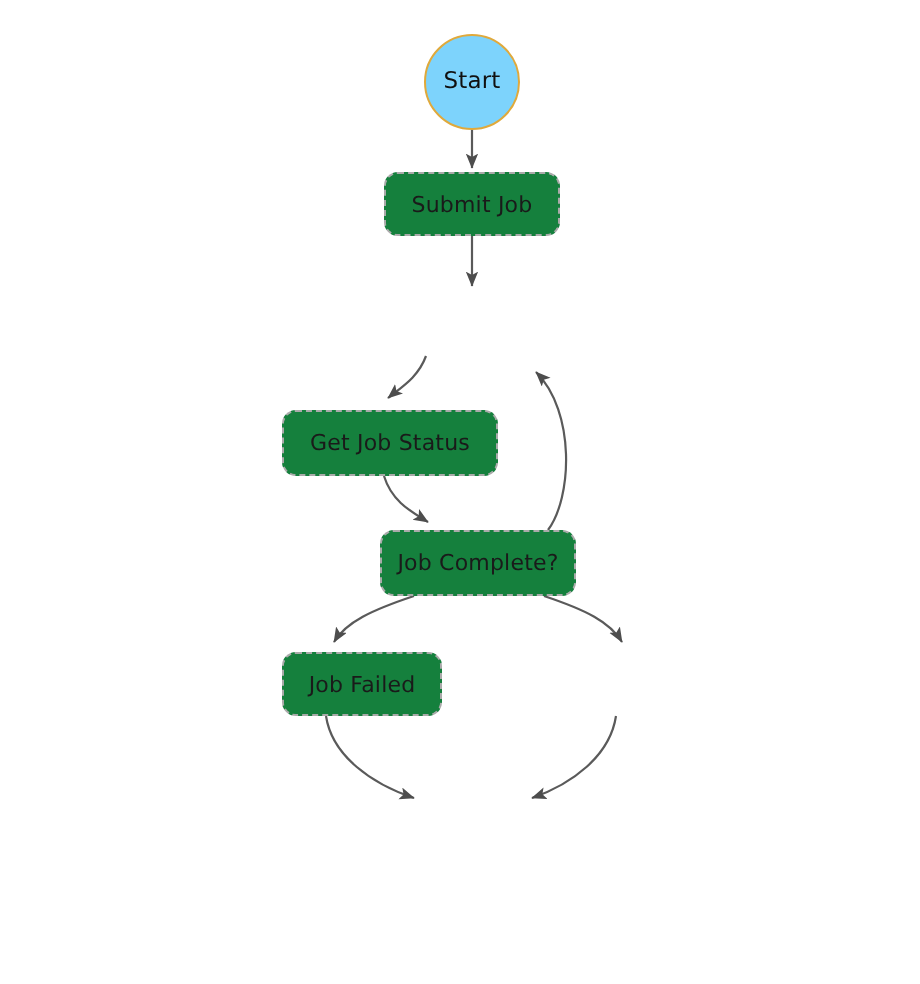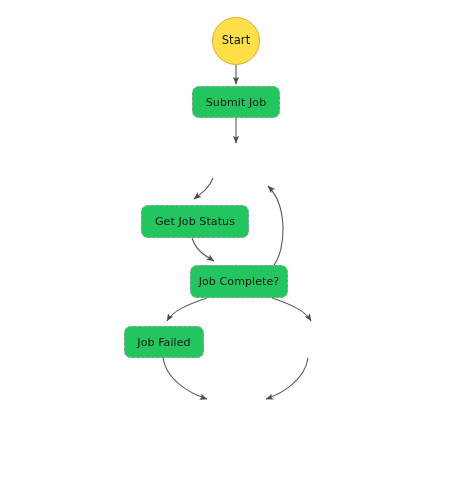--- a/index.html
+++ b/index.html
@@ -33,26 +33,26 @@
     position: absolute;
     box-sizing: border-box;
     display: flex;
     align-items: center;
     justify-content: center;
     text-align: center;
   }
   .node-process {
     border: 1px dashed #aaaaaa;
     border-radius: 7px;
-    background: #22c55e;
+    background: #15803d;
   }
   .node-terminal {
     border: 1px solid #e0a93b;
     border-radius: 50%;
-    background: #fde047;
+    background: #7dd3fc;
   }
   .node-label {
     font-size: 11px;
     color: #1a1a1a;
     line-height: 1;
     letter-spacing: 0.1px;
     white-space: nowrap;
   }
   .node-terminal .node-label {
     font-size: 11.5px;
@@ -102,19 +102,19 @@
 
 
   <div class="node node-process" style="left:141px; top:205px; width:108px; height:33px;">
     <span class="node-label">Get Job Status</span>
   </div>
 
   <div class="node node-process" style="left:190px; top:265px; width:98px; height:33px;">
     <span class="node-label">Job Complete?</span>
   </div>
 
-  <div class="node node-process" style="left:124px; top:326px; width:80px; height:32px;">
+  <div class="node node-process" style="left:141px; top:326px; width:80px; height:32px;">
     <span class="node-label">Job Failed</span>
   </div>
 
 
 
 </div>
 
 </body></html>

